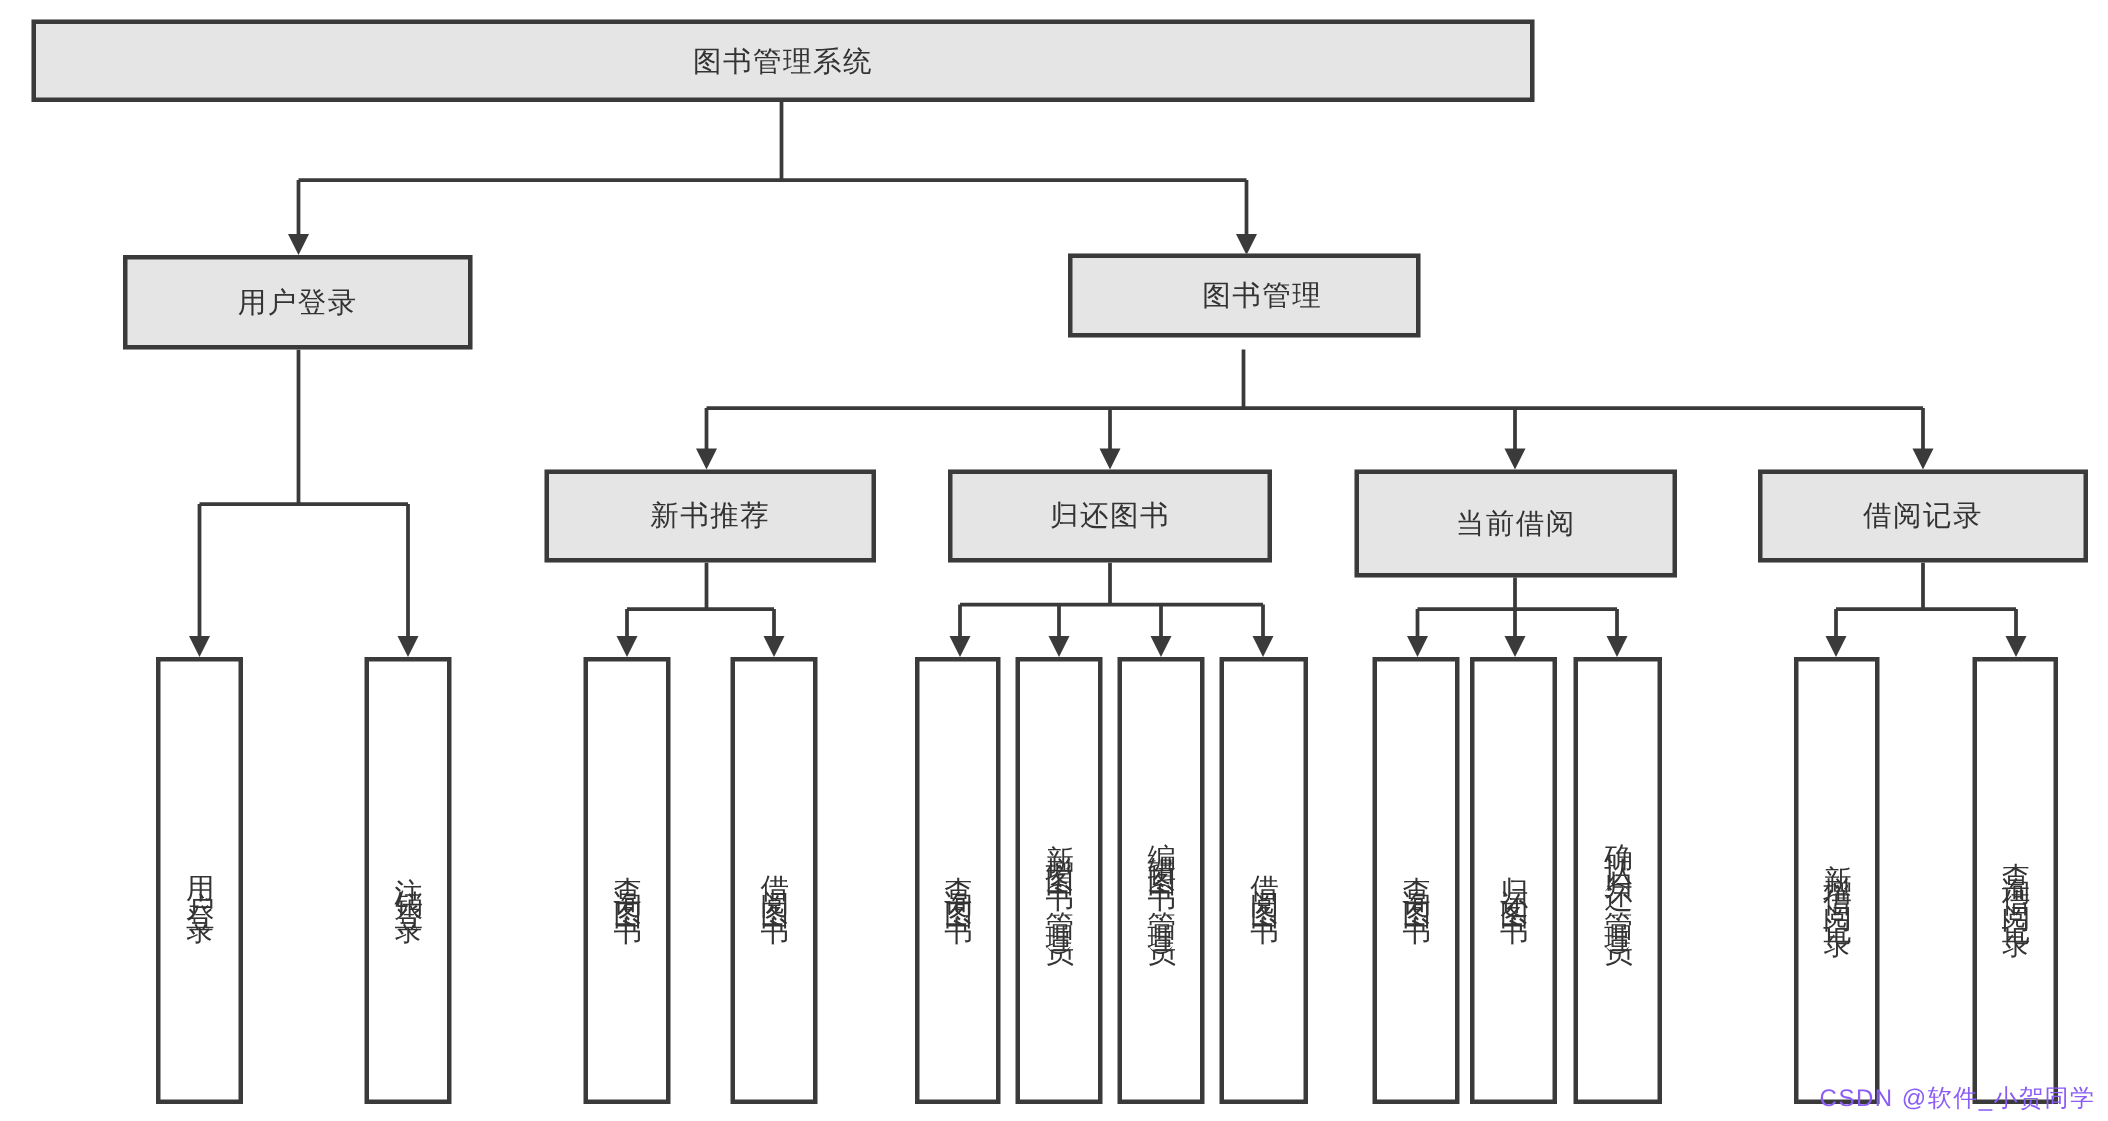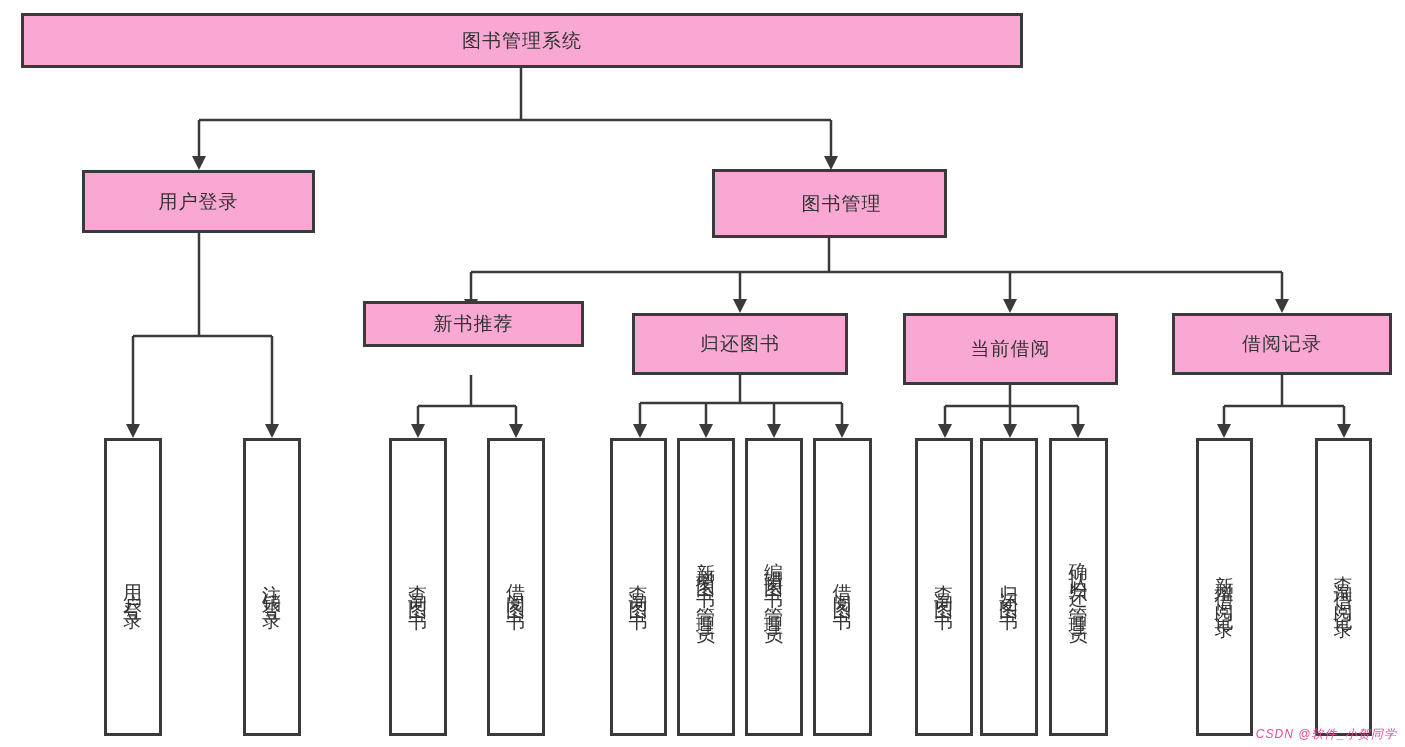--- a/index.html
+++ b/index.html
@@ -11,21 +11,21 @@
     overflow:hidden;
   }
   #connectors{
     position:absolute;left:0;top:0;width:1405px;height:747px;
     pointer-events:none;
   }
   .node{
     position:absolute;
     box-sizing:border-box;
     border:3px solid #3a3a3a;
-    background:#f9a8d4;
+    background:#e5e5e5;
     display:flex;align-items:center;justify-content:center;
     color:#333333;
     font-size:19px;
     letter-spacing:1px;
     z-index:2;
   }
   .leaf{
     position:absolute;
     box-sizing:border-box;
     border:3px solid #3a3a3a;
@@ -39,47 +39,46 @@
     text-orientation:mixed;
     font-size:19px;
     letter-spacing:9px;
     line-height:1;
     color:#333333;
     white-space:nowrap;
   }
   
   #node-root            {left:21px;  top:13px;  width:1002px; height:55px;}
   #node-user-login      {left:82px;  top:170px; width:233px;  height:63px;}
-  #node-book-management {left:712px; top:169px; width:235px;  height:69px;padding-left:24px;}
-  #node-new-book        {left:363px; top:301px; width:221px;  height:46px;}
+  #node-book-management {left:712px; top:169px; width:235px;  height:56px;padding-left:24px;}
+  #node-new-book        {left:363px; top:313px; width:221px;  height:62px;}
   #node-book-borrow     {left:632px; top:313px; width:216px;  height:62px;}
   #node-current-borrow  {left:903px; top:313px; width:215px;  height:72px;}
   #node-borrow-records  {left:1172px;top:313px; width:220px;  height:62px;}
   
   #leaf-u1{left:104px;width:58px;}
   #leaf-u2{left:243px;width:58px;}
   #leaf-n1{left:389px;width:58px;}
   #leaf-n2{left:487px;width:58px;}
   #leaf-b1{left:610px;width:57px;}
   #leaf-b2{left:677px;width:58px;}
   #leaf-b3{left:745px;width:58px;}
   #leaf-b4{left:813px;width:59px;}
   #leaf-c1{left:915px;width:58px;}
   #leaf-c2{left:980px;width:58px;}
   #leaf-c3{left:1049px;width:59px;}
   #leaf-r1{left:1196px;width:57px;}
   #leaf-r2{left:1315px;width:57px;}
   #watermark{
     position:absolute;
     right:8px;bottom:4px;
-    font-size:12px;
-    color:#ec4899;
+    font-size:16px;
+    color:#8b5cf6;
     letter-spacing:1px;
     z-index:3;
-    font-style:italic;
   }
   line{stroke:#3a3a3a;stroke-width:2.5;}
   polygon{fill:#3a3a3a;}
 </style>
 </head>
 <body>
 
 <div id="canvas">
 
   <svg id="connectors" viewBox="0 0 1405 747" xmlns="http://www.w3.org/2000/svg">

